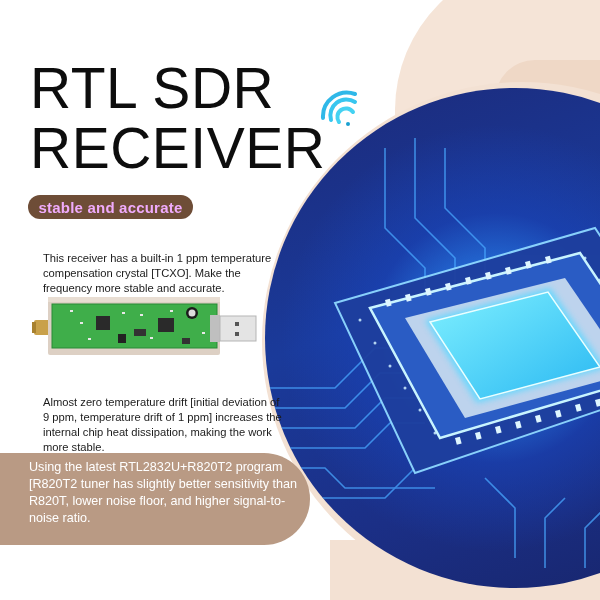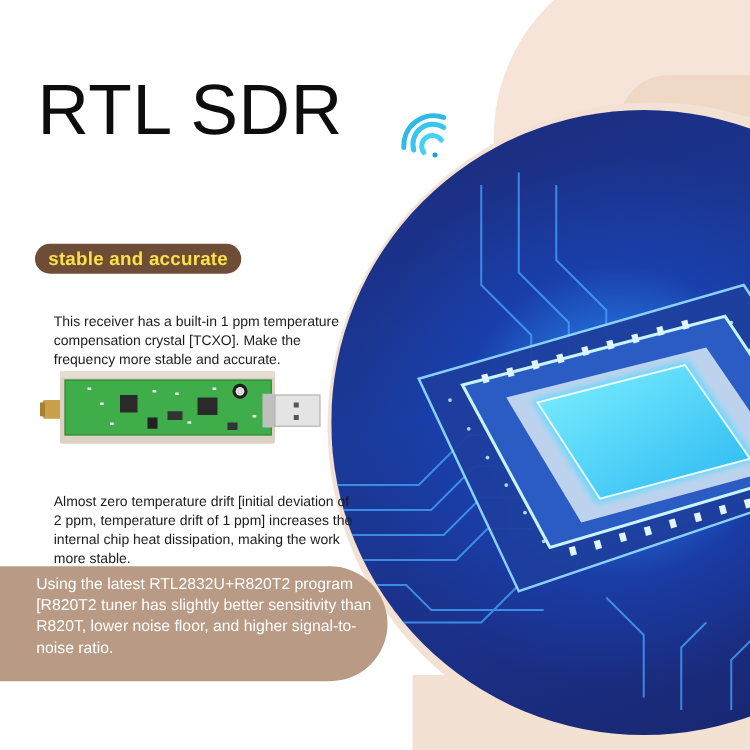--- a/index.html
+++ b/index.html
@@ -46,21 +46,21 @@
   .title {
     left: 30px; top: 58px; margin: 0;
     font-family: "Liberation Sans", sans-serif; font-weight: 400;
     font-size: 57px; line-height: 60px; color: #0d0d0d; letter-spacing: 0.5px;
   }
 
   
   .pill {
     left: 28px; top: 195px; width: 165px; height: 24px;
     background: #6e4d37; border-radius: 12px;
-    color: #fde047; font-size: 15px; font-weight: 700;
+    color: #f0abfc; font-size: 15px; font-weight: 700;
     display: flex; align-items: center; justify-content: center;
     letter-spacing: 0.2px;
   }
 
   .para {
     color: #1b1b1b; font-size: 11.2px; line-height: 15px; margin: 15px;
   }
   .para1 { left: 28px; top: 236px; width: 240px; }
   .para2 { left: 28px; top: 380px; width: 240px; }
 
@@ -170,20 +170,21 @@
   <g fill="none" stroke="#2fb8e8" stroke-width="4" stroke-linecap="round">
     <path d="M8 30 A24 24 0 0 1 40 6"></path>
     <path d="M16 32 A16 16 0 0 1 40 14" stroke="#38c6ef"></path>
     <path d="M24 34 A8 8 0 0 1 38 24" stroke="#45d2f2"></path>
   </g>
   <circle cx="33" cy="36" r="2" fill="#1aa0d0"></circle>
 </svg>
 
 <h1 class="abs title">
   <span>RTL SDR</span><br>
+  <span>RECEIVER</span>
 </h1>
 
 <div class="abs pill">
   <span>stable and accurate</span>
 </div>
 
 <p class="abs para para1">This receiver has a built-in 1 ppm temperature compensation crystal [TCXO].  Make the frequency more stable and accurate.</p>
 
 <svg class="abs dongle" viewBox="0 0 230 68">
 
@@ -214,16 +215,16 @@
     <rect x="58" y="46" width="3" height="2"></rect>
       <rect x="172" y="40" width="3" height="2"></rect>
   </g>
 
   <rect x="180" y="23" width="10" height="27" fill="#bfbfbf"></rect>
   <rect x="190" y="24" width="36" height="25" fill="#e4e4e4" stroke="#b5b5b5"></rect>
   <rect x="205" y="30" width="4" height="4" fill="#555"></rect>
   <rect x="205" y="40" width="4" height="4" fill="#555"></rect>
 </svg>
 
-<p class="abs para para2">Almost zero temperature drift [initial deviation of 2 ppm, temperature drift of 1 ppm] increases the internal chip heat dissipation, making the work more stable.</p>
+<p class="abs para para2">Almost zero temperature drift [initial deviation of 9 ppm, temperature drift of 1 ppm] increases the internal chip heat dissipation, making the work more stable.</p>
 
 <div class="abs panel"></div>
 <p class="abs panel-text">Using the latest RTL2832U+R820T2 program [R820T2 tuner has slightly better sensitivity than R820T, lower noise floor, and higher signal-to-noise ratio.</p>
 
 </body></html>

